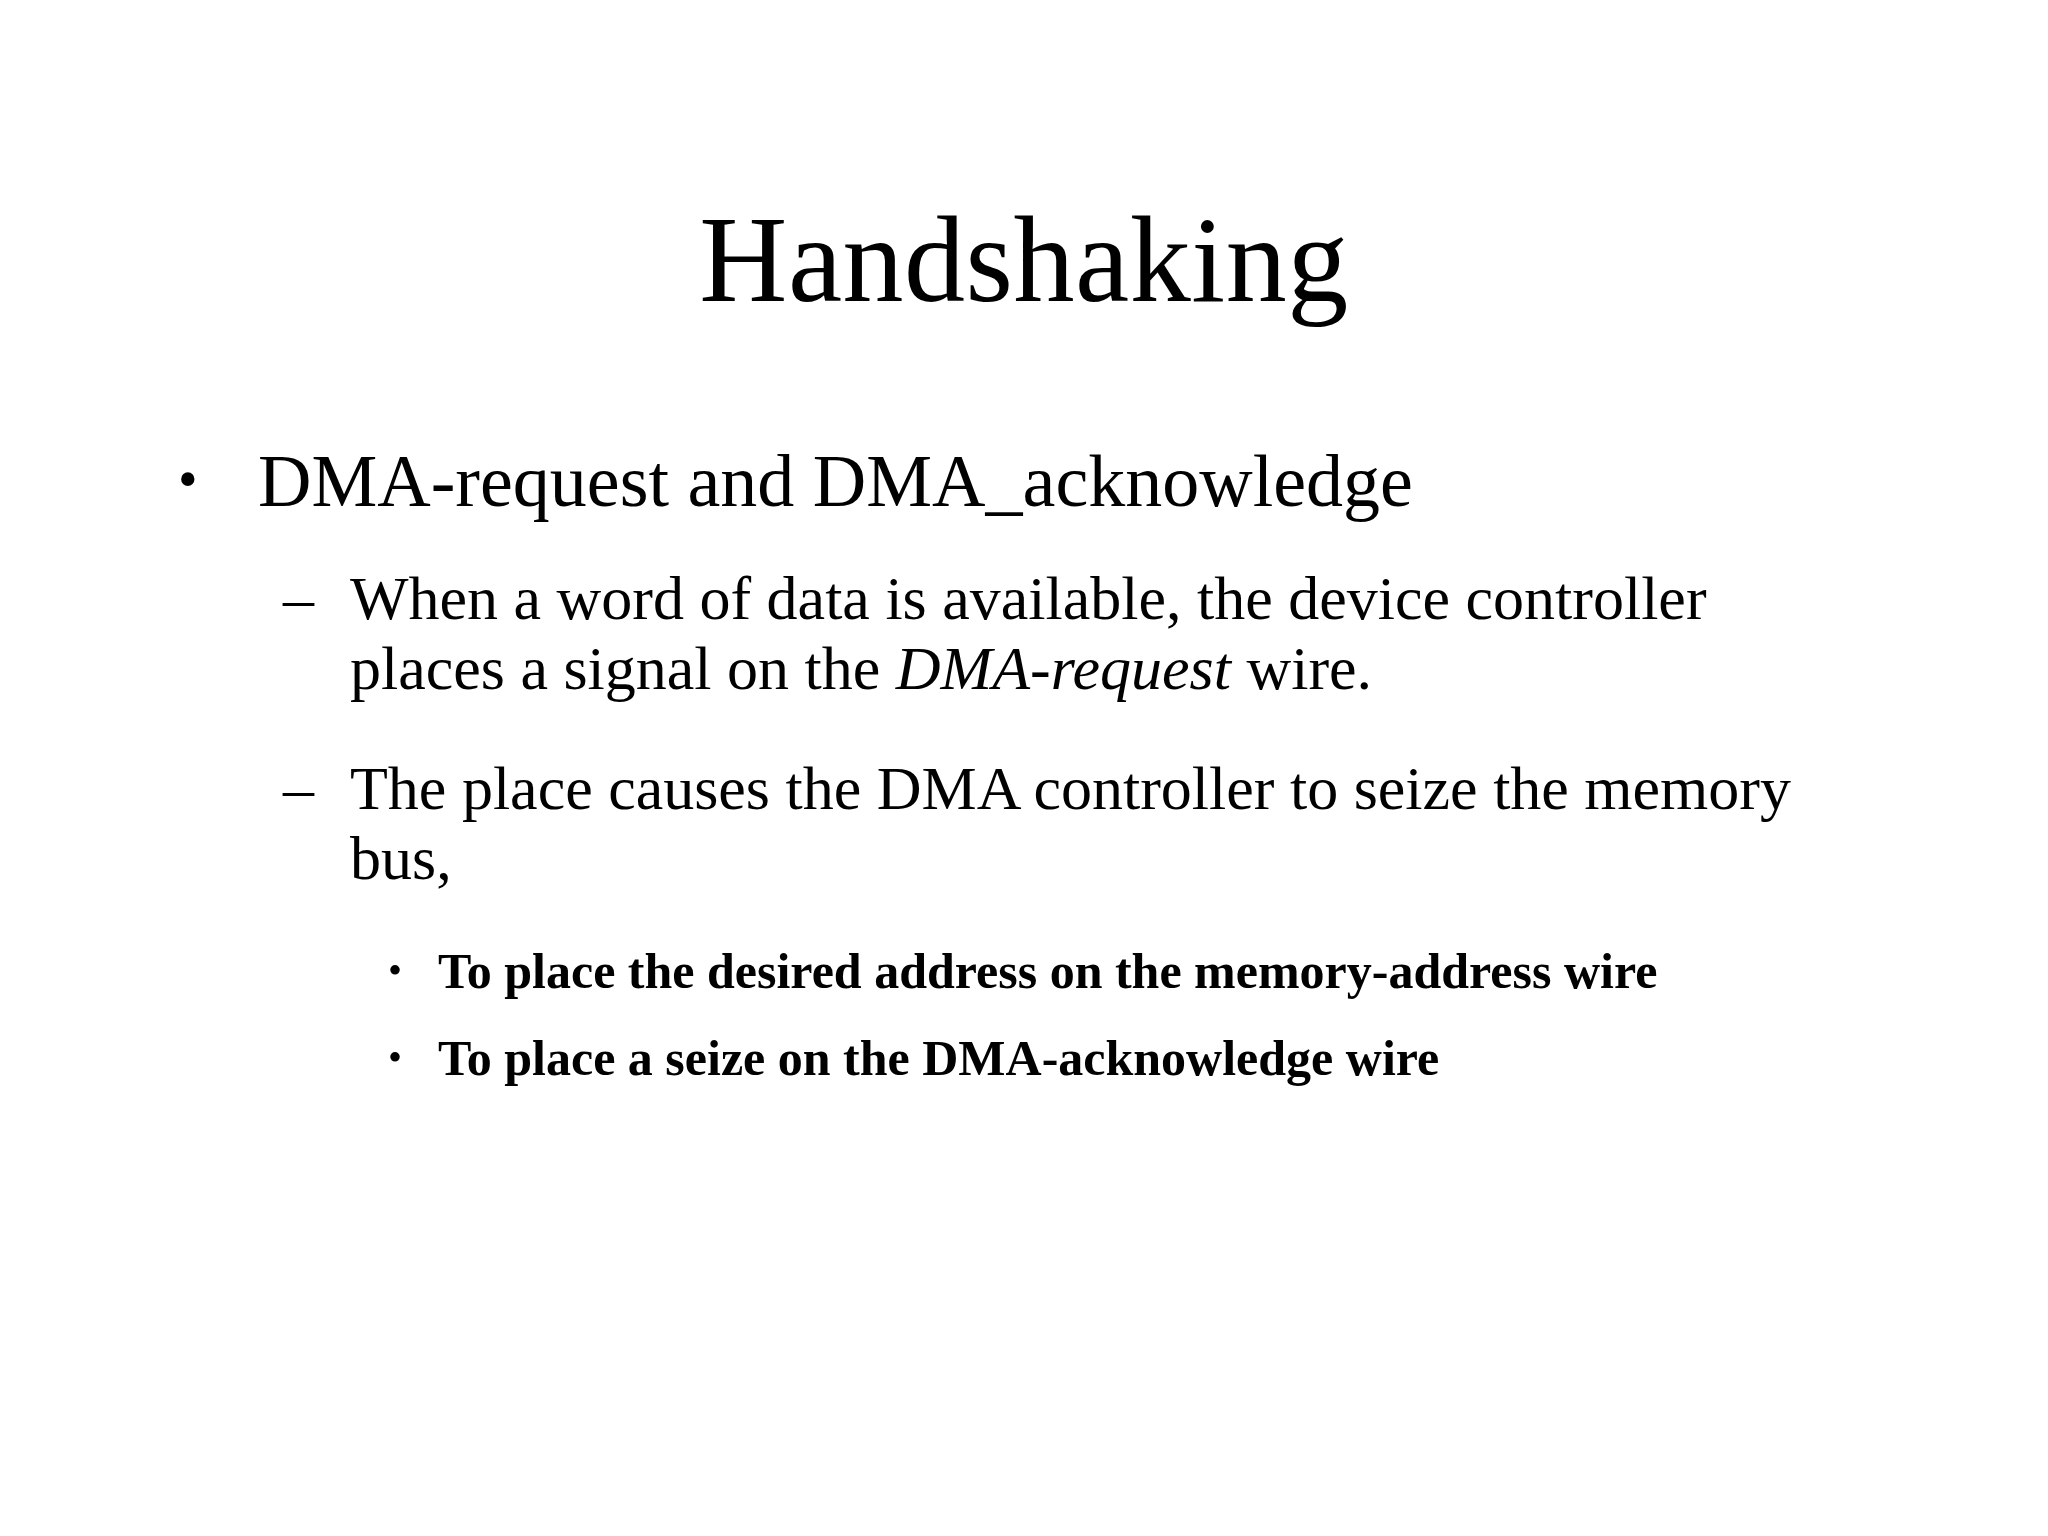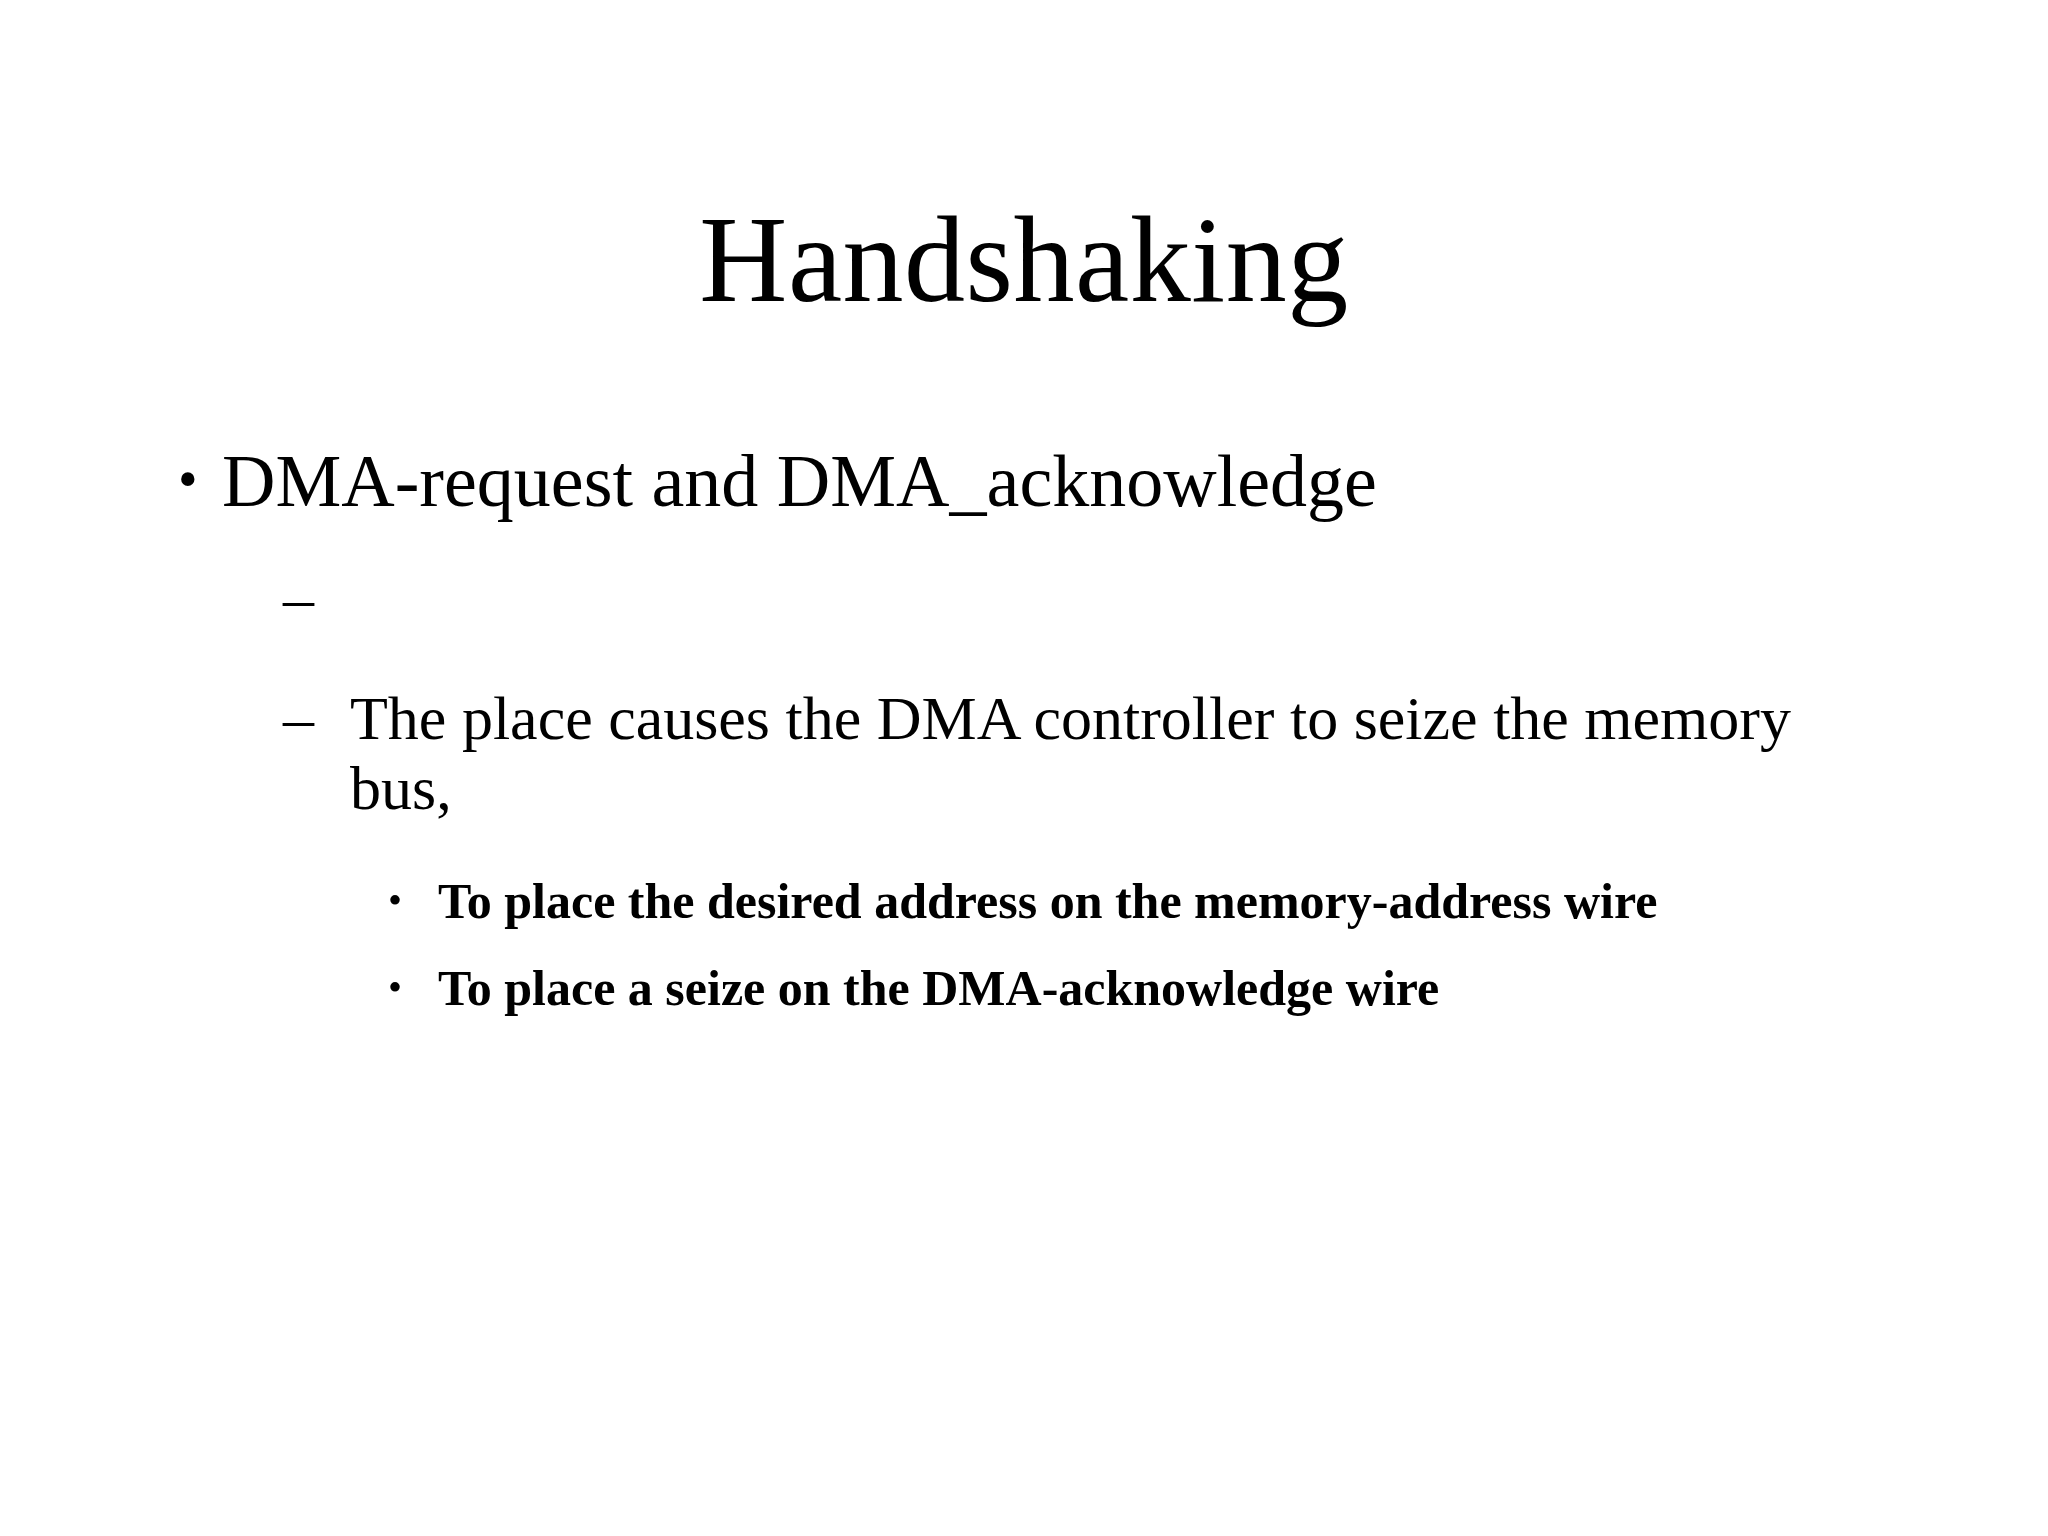--- a/index.html
+++ b/index.html
@@ -58,20 +58,21 @@
     width: 72px;
     min-width: 72px;
     text-align: left;
     padding-left: 28px;
     box-sizing: border-box;
     font-size: 56px;
     line-height: 1.40;
   }
   .level1 .bullet-text {
     flex: 1 1 auto;
+    margin-left: 36px;
   }
 
   
   .level2 {
     font-size: 62px;
     line-height: 1.13;
     margin-bottom: 10px;
   }
   .level2 .bullet-mark {
     width: 200px;
@@ -126,20 +127,21 @@
 
     <div class="bullet-row level1">
       <span class="bullet-mark">•</span>
       <span class="bullet-text">DMA-request and DMA_acknowledge</span>
     </div>
 
     <div class="gap-small"></div>
 
     <div class="bullet-row level2">
       <span class="bullet-mark">–</span>
+      <span class="bullet-text"><span>When a word of data is available, the device controller places a signal on the </span><span class="em-italic">DMA-request</span><span> wire.</span></span>
     </div>
 
     <div class="gap-medium"></div>
 
     <div class="bullet-row level2">
       <span class="bullet-mark">–</span>
       <span class="bullet-text">The place causes the DMA controller to seize the memory bus,</span>
     </div>
 
     <div class="gap-medium"></div>

